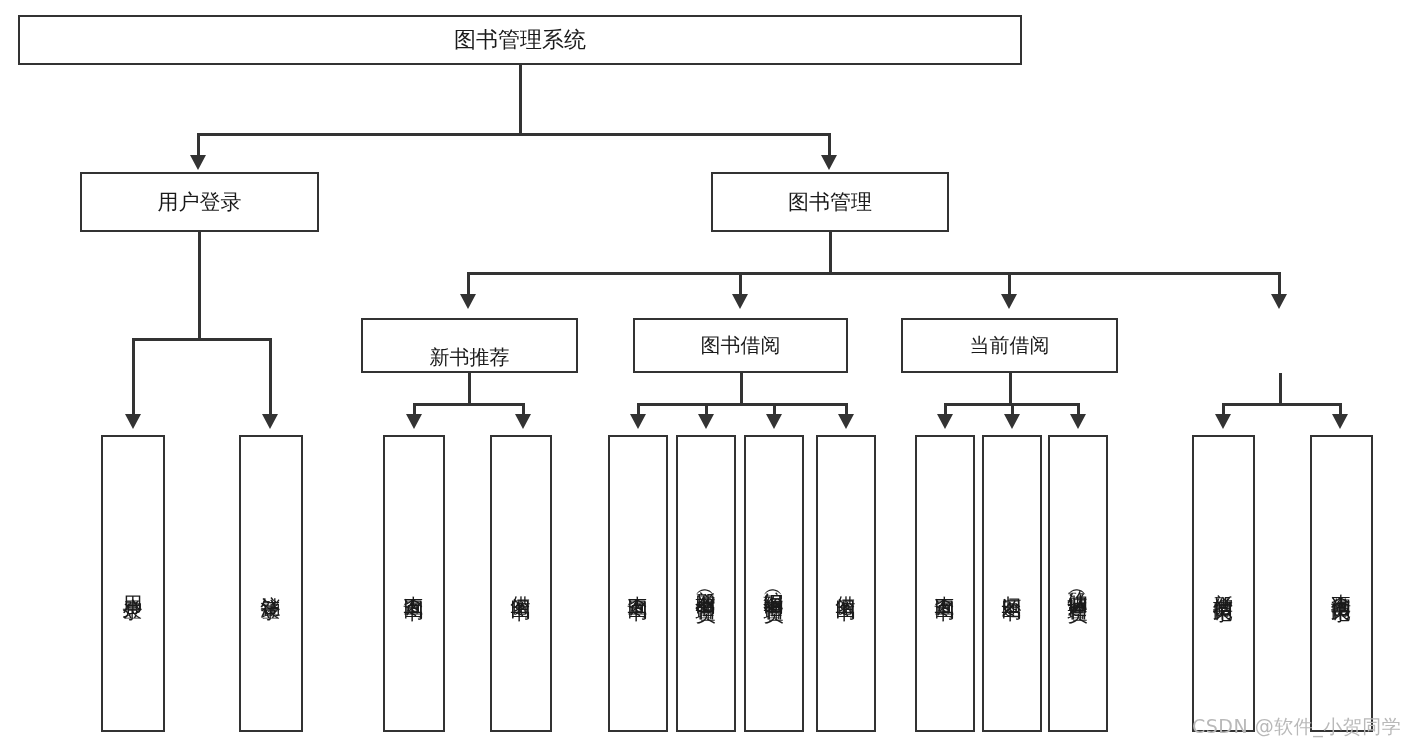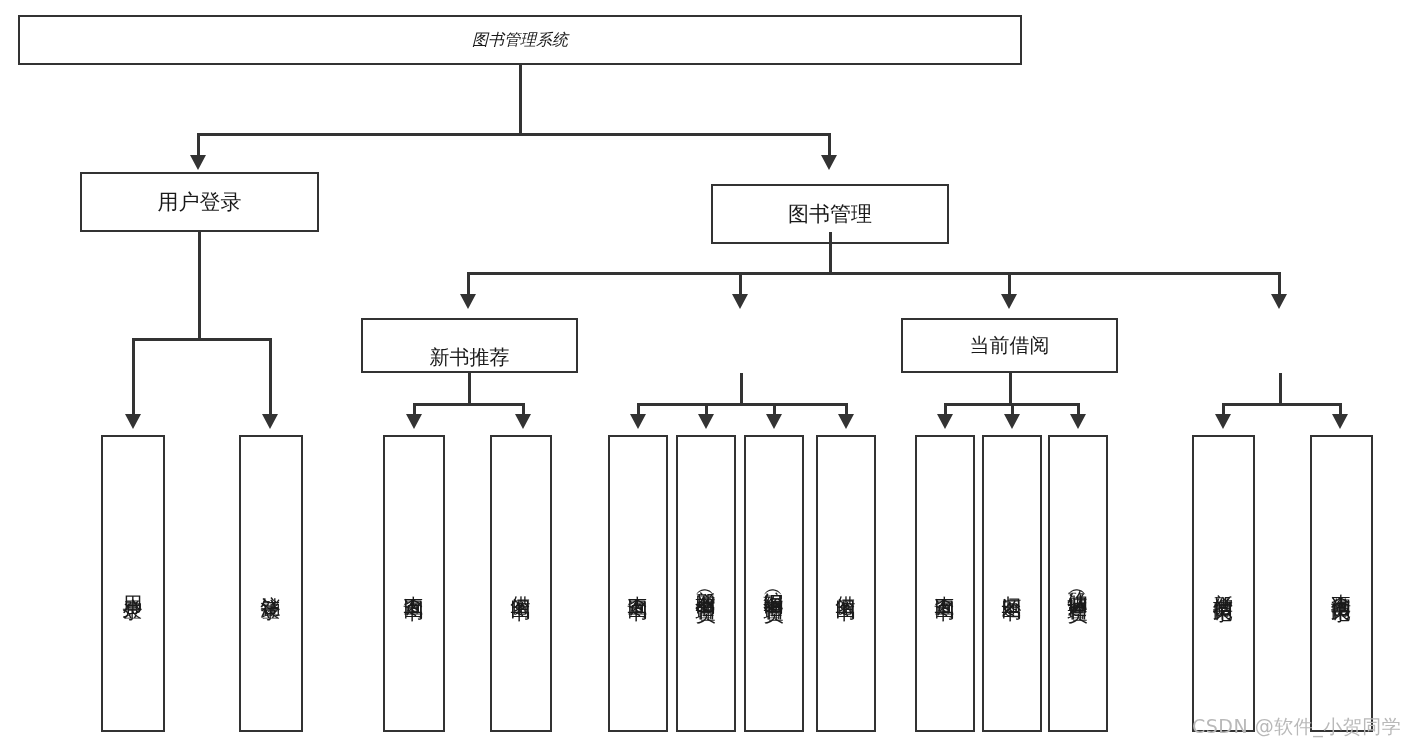--- a/index.html
+++ b/index.html
@@ -21,22 +21,21 @@
     position: absolute;
     box-sizing: border-box;
     border: 2.5px solid #333333;
     background: #ffffff;
     display: flex;
     align-items: center;
     justify-content: center;
     color: #1a1a1a;
   }
   .node.root {
-    font-size: 16px;
-    font-style: italic;
+    font-size: 22px;
   }
   .node.level1 {
     font-size: 21px;
   }
   .node.level2 {
     font-size: 20px;
   }
   .node.leaf {
     font-size: 20px;
     padding: 6px 0;
@@ -83,21 +82,21 @@
   <div class="edge v" style="left:519px; top:65px; width:2.5px; height:70px;"></div>
   <div class="edge h" style="left:198px; top:133px; width:633px; height:2.5px;"></div>
   <div class="edge v" style="left:197px; top:133px; width:2.5px; height:24px;"></div>
   <div class="arrow" style="left:190px; top:155px;"></div>
   <div class="edge v" style="left:828px; top:133px; width:2.5px; height:24px;"></div>
   <div class="arrow" style="left:821px; top:155px;"></div>
 
   <div class="node level1" style="left:80px; top:172px; width:239px; height:60px;">
     <span>用户登录</span>
   </div>
-  <div class="node level1" style="left:711px; top:172px; width:238px; height:60px;margin-top:12px;">
+  <div class="node level1" style="left:711px; top:172px; width:238px; height:60px;">
     <span>图书管理</span>
   </div>
 
   <div class="edge v" style="left:198px; top:232px; width:2.5px; height:108px;"></div>
   <div class="edge h" style="left:133px; top:338px; width:138px; height:2.5px;"></div>
   <div class="edge v" style="left:132px; top:338px; width:2.5px; height:78px;"></div>
   <div class="arrow" style="left:125px; top:414px;"></div>
   <div class="edge v" style="left:269px; top:338px; width:2.5px; height:78px;"></div>
   <div class="arrow" style="left:262px; top:414px;"></div>
 
@@ -108,20 +107,23 @@
   <div class="edge v" style="left:739px; top:272px; width:2.5px; height:24px;"></div>
   <div class="arrow" style="left:732px; top:294px;"></div>
   <div class="edge v" style="left:1008px; top:272px; width:2.5px; height:24px;"></div>
   <div class="arrow" style="left:1001px; top:294px;"></div>
   <div class="edge v" style="left:1278px; top:272px; width:2.5px; height:24px;"></div>
   <div class="arrow" style="left:1271px; top:294px;"></div>
 
   <div class="node level2" style="left:361px; top:318px; width:217px; height:55px;align-items:flex-end;">
     <span>新书推荐</span>
   </div>
+  <div class="node level2" style="left:633px; top:318px; width:215px; height:55px;">
+    <span>图书借阅</span>
+  </div>
   <div class="node level2" style="left:901px; top:318px; width:217px; height:55px;">
     <span>当前借阅</span>
   </div>
 
   <div class="edge v" style="left:468px; top:373px; width:2.5px; height:32px;"></div>
   <div class="edge h" style="left:414px; top:403px; width:110px; height:2.5px;"></div>
   <div class="edge v" style="left:413px; top:403px; width:2.5px; height:13px;"></div>
   <div class="arrow" style="left:406px; top:414px;"></div>
   <div class="edge v" style="left:522px; top:403px; width:2.5px; height:13px;"></div>
   <div class="arrow" style="left:515px; top:414px;"></div>

